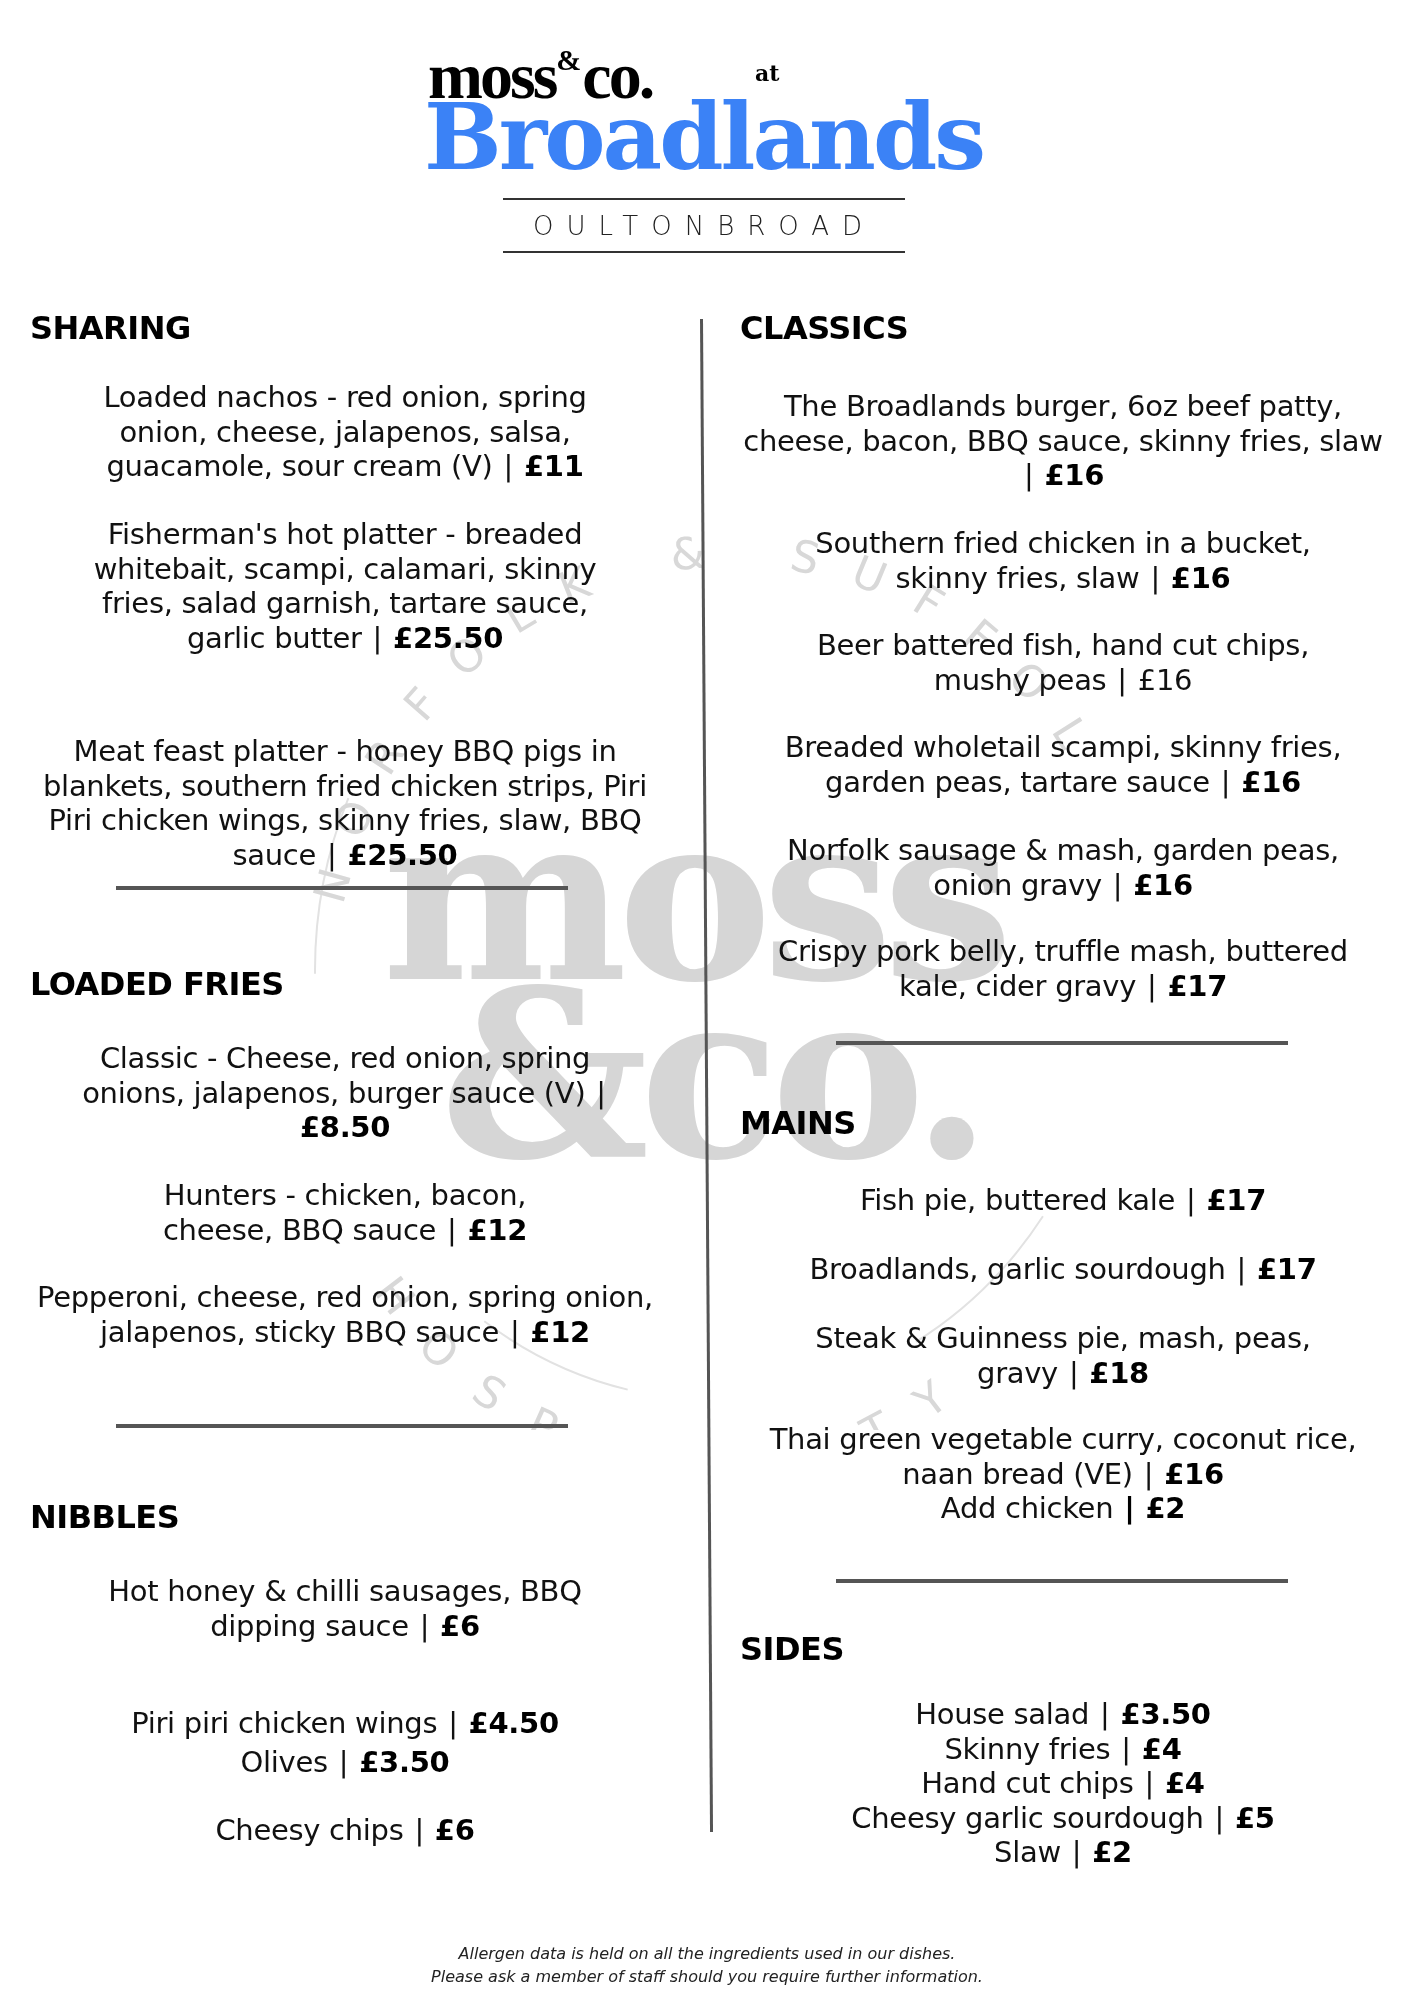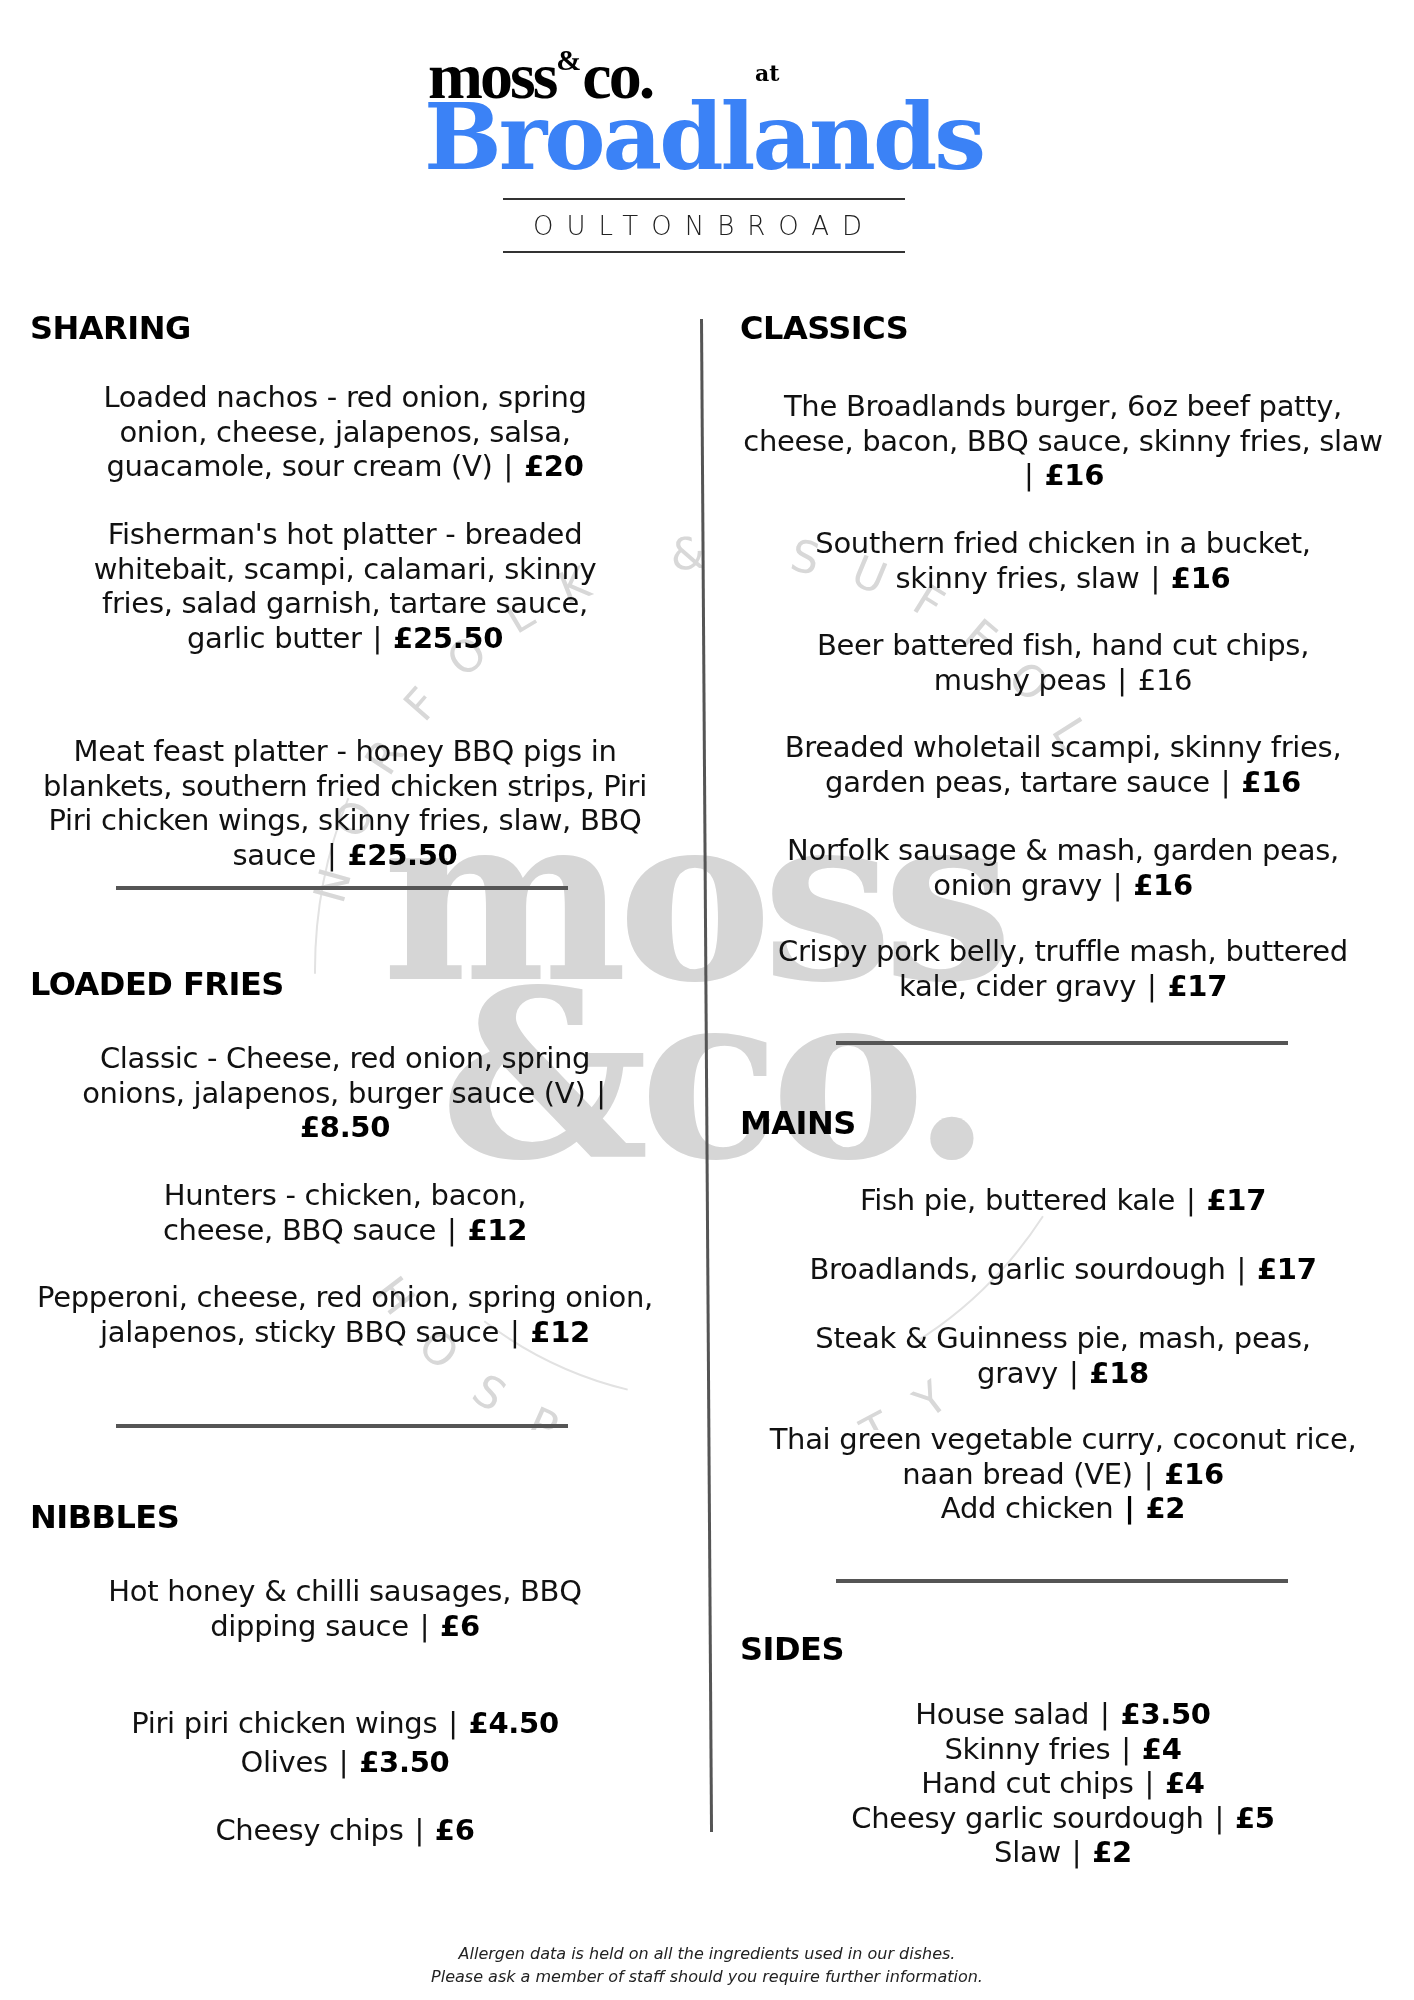--- a/index.html
+++ b/index.html
@@ -97,21 +97,21 @@
 
 <div class="vdivider"></div>
 
 <div class="col col-left" style="top:0; height:2000px;">
 
   <div class="heading" style="top:308px;">SHARING</div>
 
   <div class="item" style="top:380px; left:40px; right:40px;">
     <span>Loaded nachos - red onion, spring onion, cheese, jalapenos, salsa, guacamole, sour cream (V)</span>
     <span class="sep">|</span>
-    <span class="price">£20</span>
+    <span class="price">£11</span>
   </div>
 
   <div class="item" style="top:517px; left:30px; right:30px;">
     <span>Fisherman's hot platter - breaded whitebait, scampi, calamari, skinny fries, salad garnish, tartare sauce, garlic butter</span>
     <span class="sep">|</span>
     <span class="price">£25.50</span>
   </div>
 
   <div class="item" style="top:688px; left:0; right:0;margin-top:46px;">
     <span>Meat feast platter - honey BBQ pigs in blankets, southern fried chicken strips, Piri Piri chicken wings, skinny fries, slaw, BBQ sauce</span>

